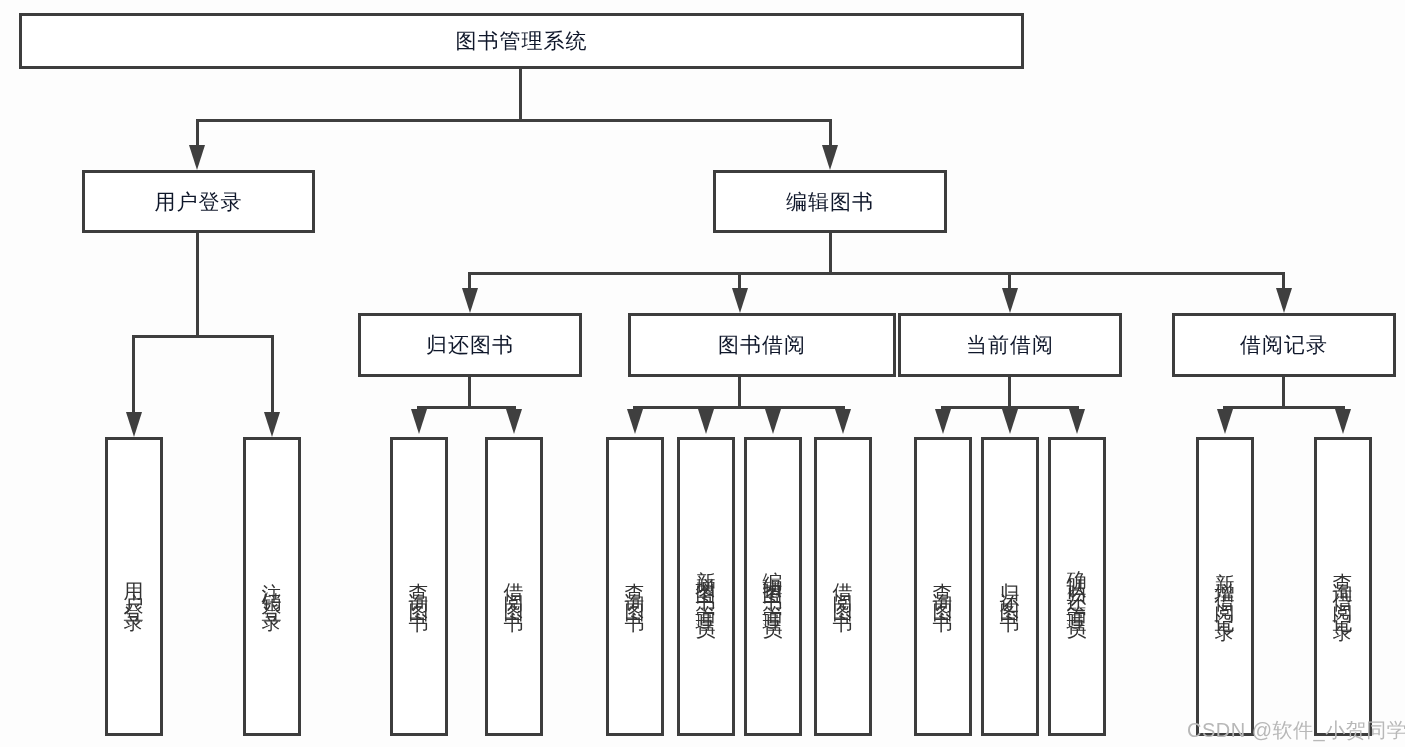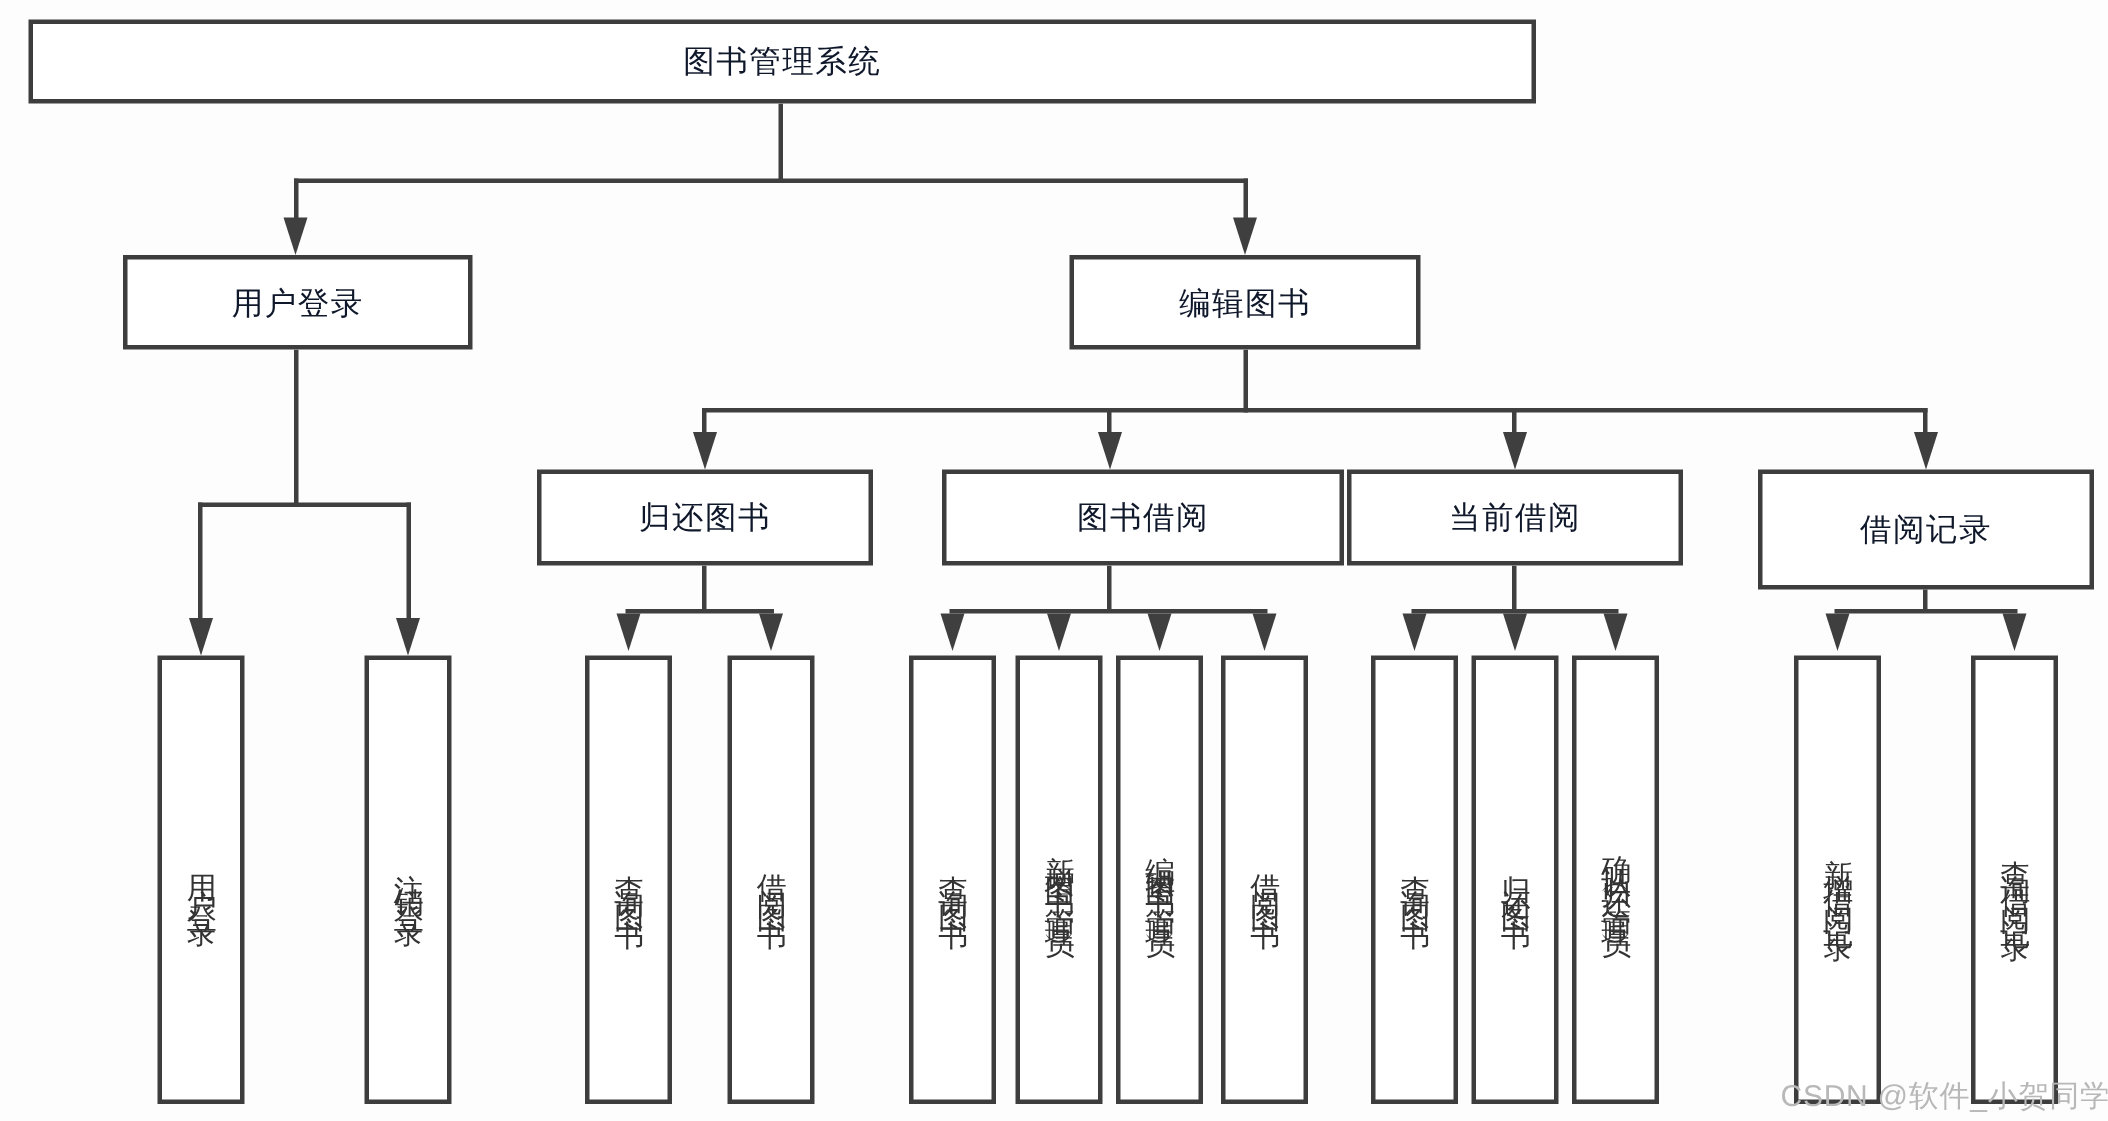--- a/index.html
+++ b/index.html
@@ -86,21 +86,21 @@
 
   <div class="box" style="left:358px;top:313px;width:224px;height:64px">
     <span class="hlabel">归还图书</span>
   </div>
   <div class="box" style="left:628px;top:313px;width:268px;height:64px">
     <span class="hlabel">图书借阅</span>
   </div>
   <div class="box" style="left:898px;top:313px;width:224px;height:64px">
     <span class="hlabel">当前借阅</span>
   </div>
-  <div class="box" style="left:1172px;top:313px;width:224px;height:80px">
+  <div class="box" style="left:1172px;top:313px;width:224px;height:64px">
     <span class="hlabel">借阅记录</span>
   </div>
 
   <div class="box" style="left:105px;top:437px;width:58px;height:299px">
     <span class="vlabel">用户登录</span>
   </div>
   <div class="box" style="left:243px;top:437px;width:58px;height:299px">
     <span class="vlabel">注销登录</span>
   </div>
 

